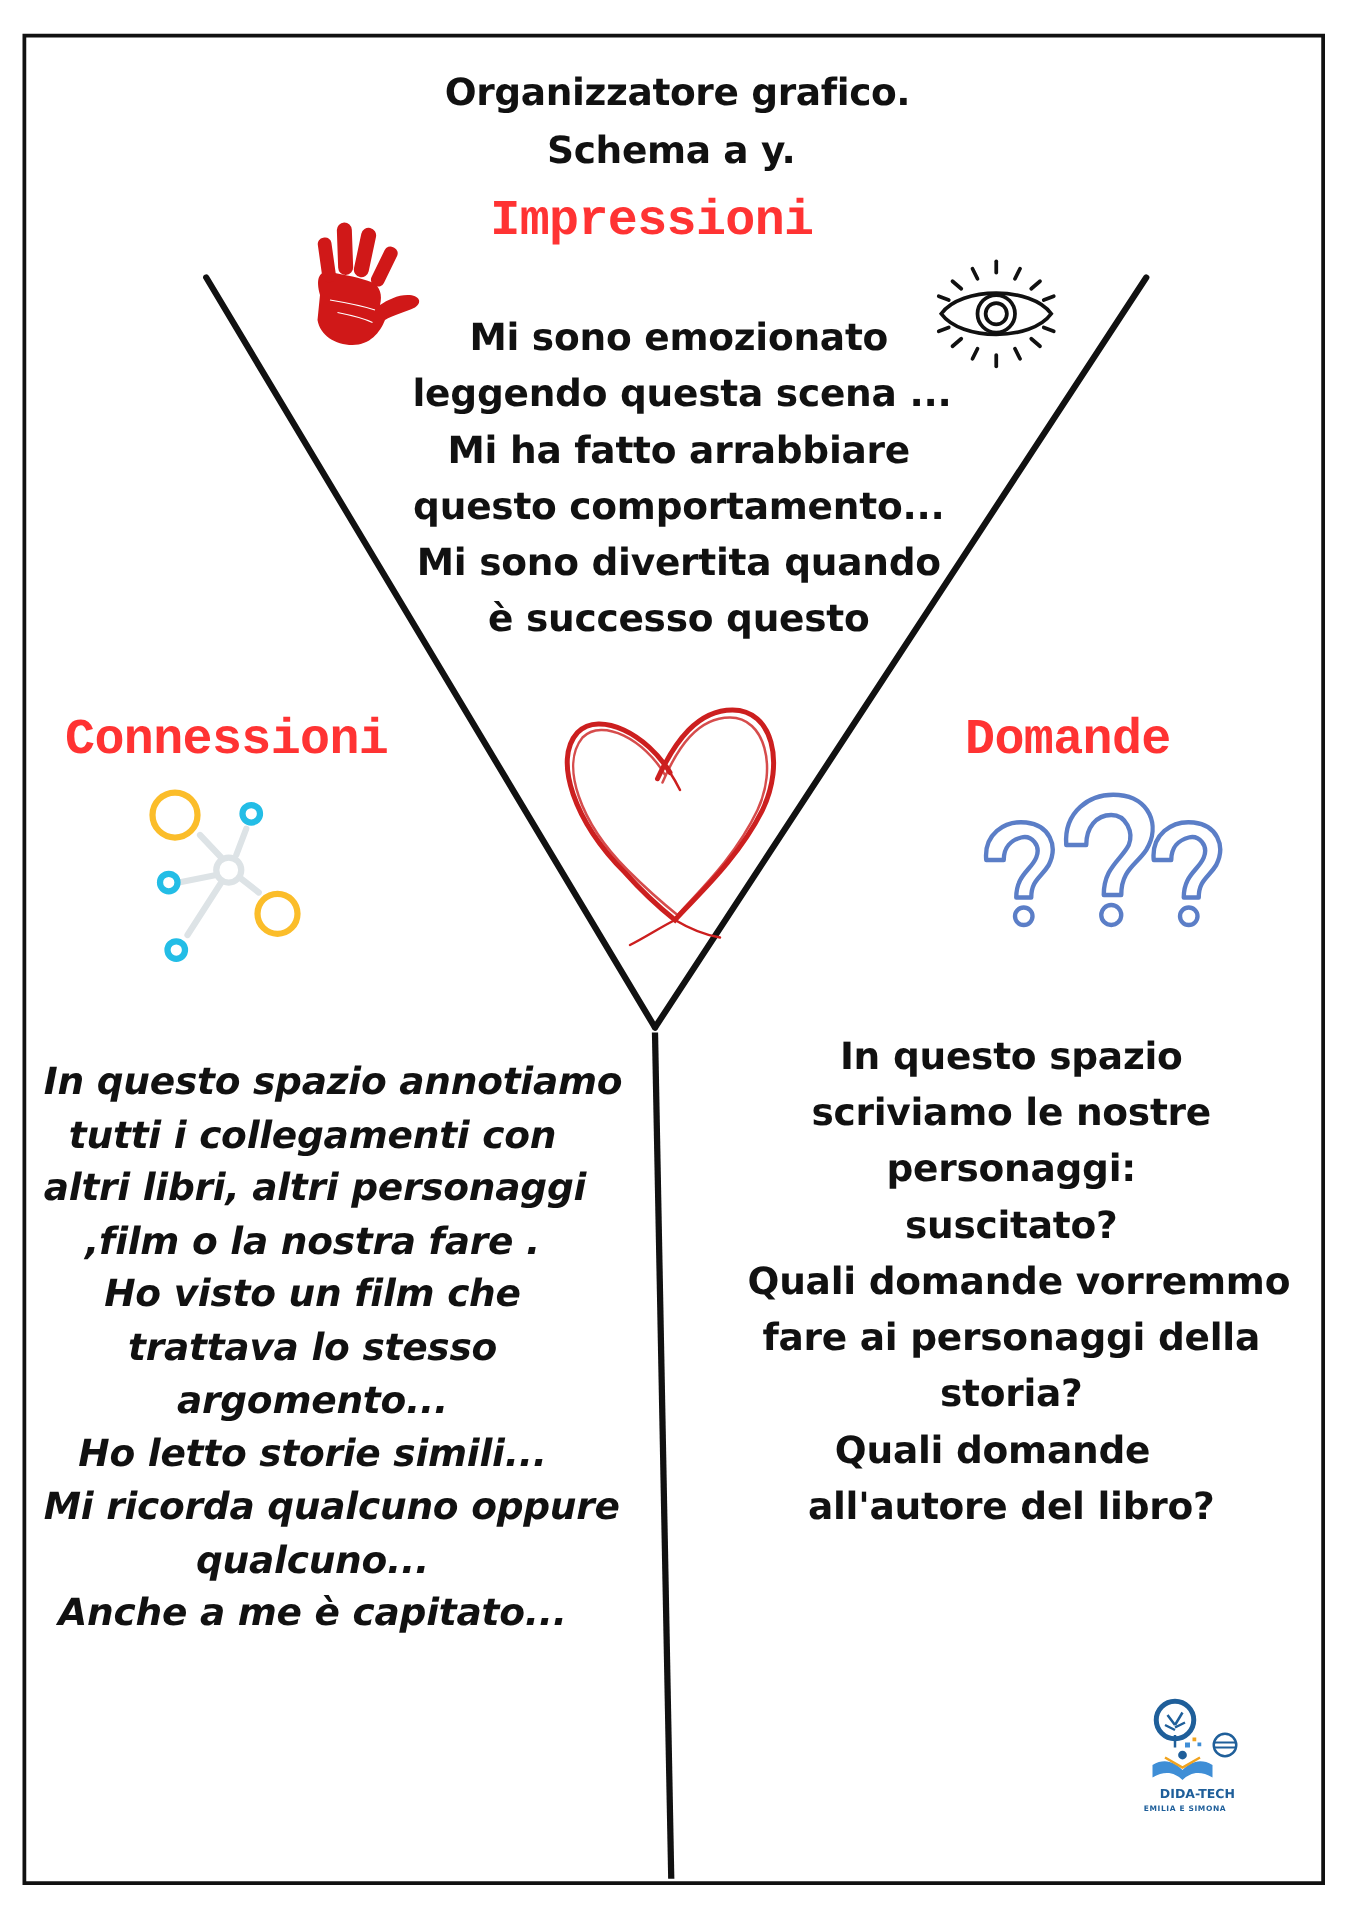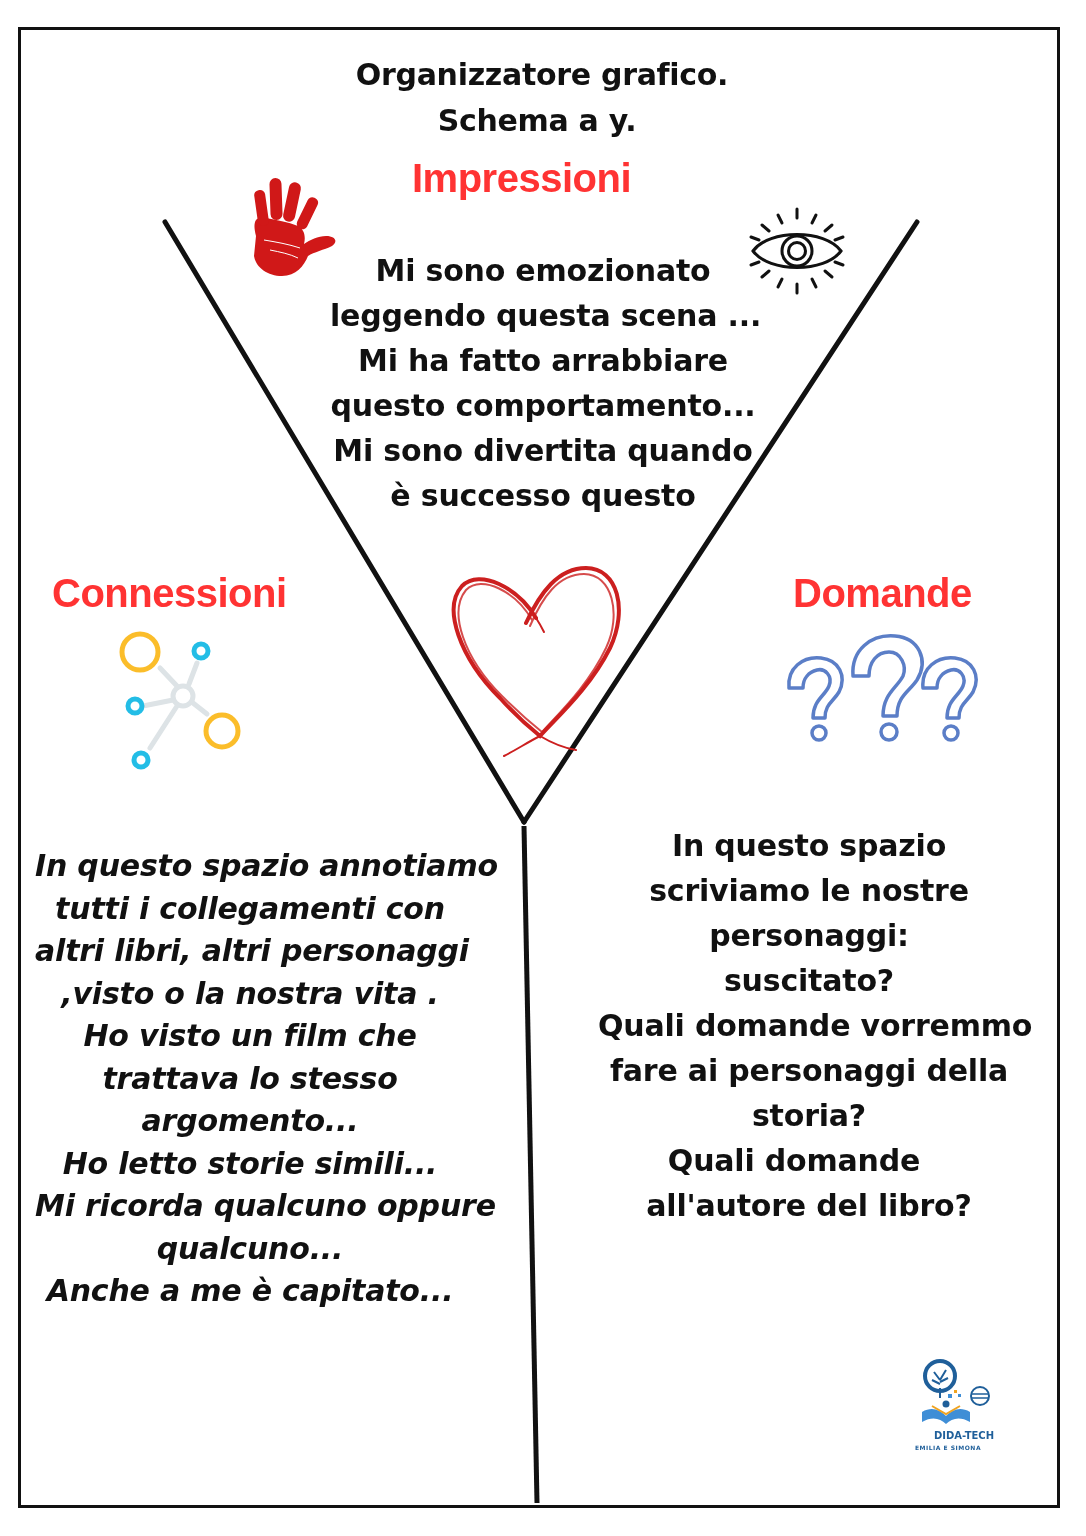--- a/index.html
+++ b/index.html
@@ -5,25 +5,25 @@
   html, body { margin: 0; padding: 0; background: #ffffff; }
   body { width: 1086px; height: 1536px; position: relative; overflow: hidden; }
   .frame { position: absolute; left: 18px; top: 27px; width: 1036px; height: 1475px;
            border: 3px solid #111; box-sizing: content-box; }
   .layer { position: absolute; left: 0; top: 0; width: 1086px; height: 1536px; }
   .title { position: absolute; left: 0; width: 1086px; text-align: center;
            font-family: "DejaVu Sans", sans-serif; font-weight: bold; color: #111;
            font-size: 30px; line-height: 42px; letter-spacing: -0.3px; }
   .title1 { top: 54px; left: -1px; }
   .title2 { top: 100px; left: -6px; }
-  .heading { position: absolute; font-family: Liberation Sans, sans-serif; font-weight: bold;
+  .heading { position: absolute; font-family: Liberation Mono, monospace; font-weight: bold;
              color: #ff3333; font-size: 40px; line-height: 48px; white-space: nowrap; letter-spacing: -0.5px; }
   .h-impr { left: 0; width: 1043px; text-align: center; top: 154px; }
   .h-conn { left: 52px; top: 569px; }
-  .h-dom  { left: 772px; top: 569px; margin-left: 21px; }
+  .h-dom  { left: 772px; top: 569px; }
   .body-text { position: absolute; text-align: center;
                font-family: "DejaVu Sans", sans-serif; font-weight: bold; color: #111;
                font-size: 30px; line-height: 45px; letter-spacing: -0.2px; white-space: nowrap; }
   .t-impr { left: 330px; width: 426px; top: 248px; }
   .t-conn { left: 35px; width: 430px; top: 845px; line-height: 42.5px; font-style: italic; }
   .t-dom  { left: 598px; width: 422px; top: 823px; }
   .body-text span { display: block; }
   .icon { position: absolute; }
   .logo-text { position: absolute; font-family: "DejaVu Sans", sans-serif; font-weight: bold;
                color: #1f5f9a; text-align: center; white-space: nowrap; }
@@ -122,21 +122,21 @@
     <circle cx="104" cy="104" r="8"></circle>
     <path d="M138 60 C136 40 152 28 170 30 C188 32 196 48 188 64 C182 74 174 76 174 90 L162 90 C162 72 174 68 178 58 C182 48 174 40 166 42 C158 44 152 50 152 60 Z"></path>
     <circle cx="166" cy="105" r="7"></circle>
   </g>
 </svg>
 
 <div class="body-text t-conn">
   <span>In questo spazio annotiamo</span>
   <span>tutti i collegamenti con</span>
   <span>altri libri, altri personaggi</span>
-  <span>,visto o la nostra vita .</span>
+  <span>,film o la nostra fare .</span>
   <span>Ho visto un film che</span>
   <span>trattava lo stesso</span>
   <span>argomento...</span>
   <span>Ho letto storie simili...</span>
   <span>Mi ricorda qualcuno oppure</span>
   <span>qualcuno...</span>
   <span>Anche a me è capitato...</span>
 </div>
 
 <div class="body-text t-dom">
@@ -157,15 +157,15 @@
     <path d="M32 30 L32 40 M32 22 L26 14 M32 22 L38 12 M32 26 L24 22 M32 24 L40 20" stroke="#1f5f9a" stroke-width="2" fill="none"></path>
     <rect x="40" y="36" width="4" height="4" fill="#3f8ed6"></rect>
     <rect x="46" y="32" width="3" height="3" fill="#f0a31f"></rect>
     <rect x="50" y="36" width="3" height="3" fill="#3f8ed6"></rect>
     <circle cx="72" cy="38" r="9" fill="none" stroke="#1f5f9a" stroke-width="2"></circle>
     <path d="M64 36 H80 M64 40 H80" stroke="#1f5f9a" stroke-width="1.5"></path>
     <circle cx="38" cy="46" r="3.5" fill="#1f5f9a"></circle>
     <path d="M14 54 C24 48 32 52 38 58 C44 52 52 48 62 54 L62 64 C52 58 44 60 38 66 C32 60 24 58 14 64 Z" fill="#3f8ed6"></path>
     <path d="M24 48 L38 56 L52 48" stroke="#f0a31f" stroke-width="2" fill="none"></path>
   </svg>
-  <div class="logo-text" style="left:16px;top:72px;width:80px;font-size:10px;">DIDA-TECH</div>
+  <div class="logo-text" style="left:0;top:72px;width:80px;font-size:10px;text-align:right;">DIDA-TECH</div>
   <div class="logo-text" style="left:0;top:86px;width:80px;font-size:6px;letter-spacing:0.5px;">EMILIA E SIMONA</div>
 </div>
 
 </body></html>

